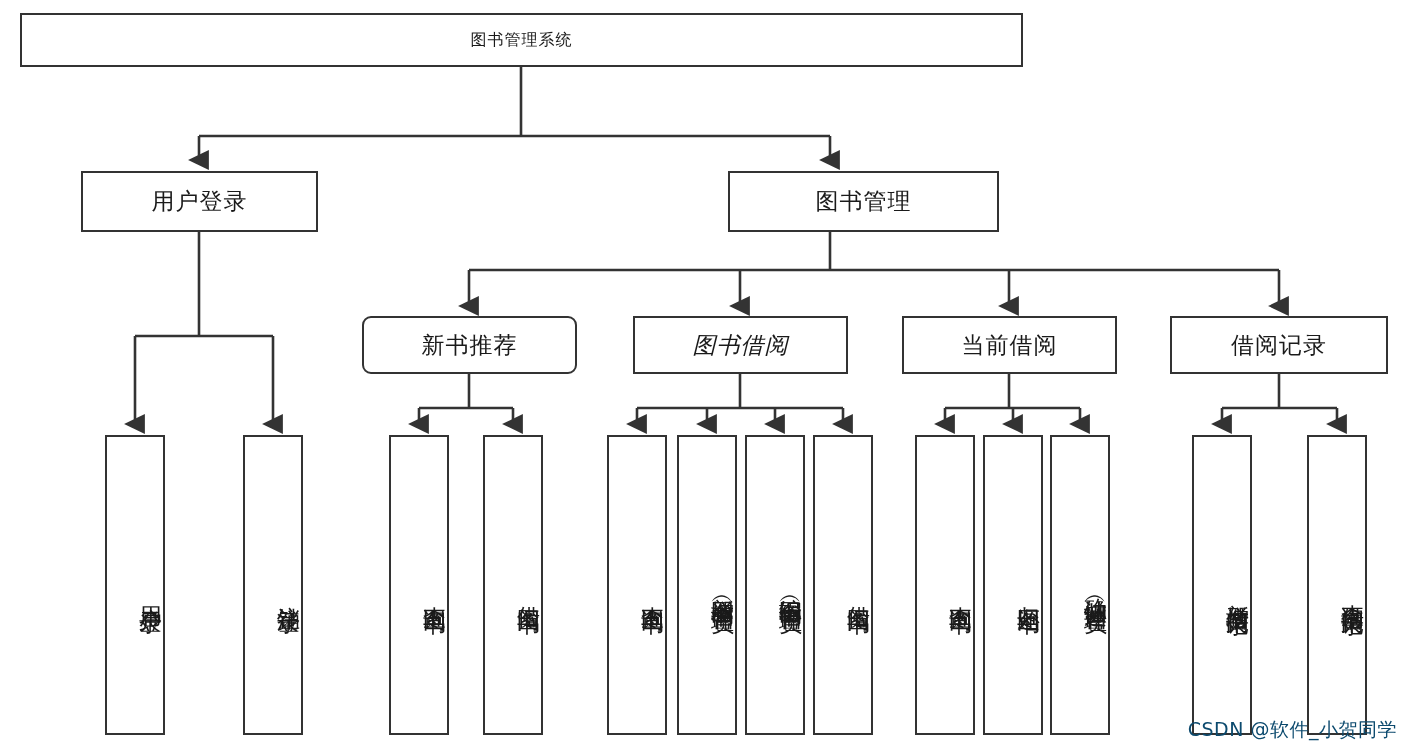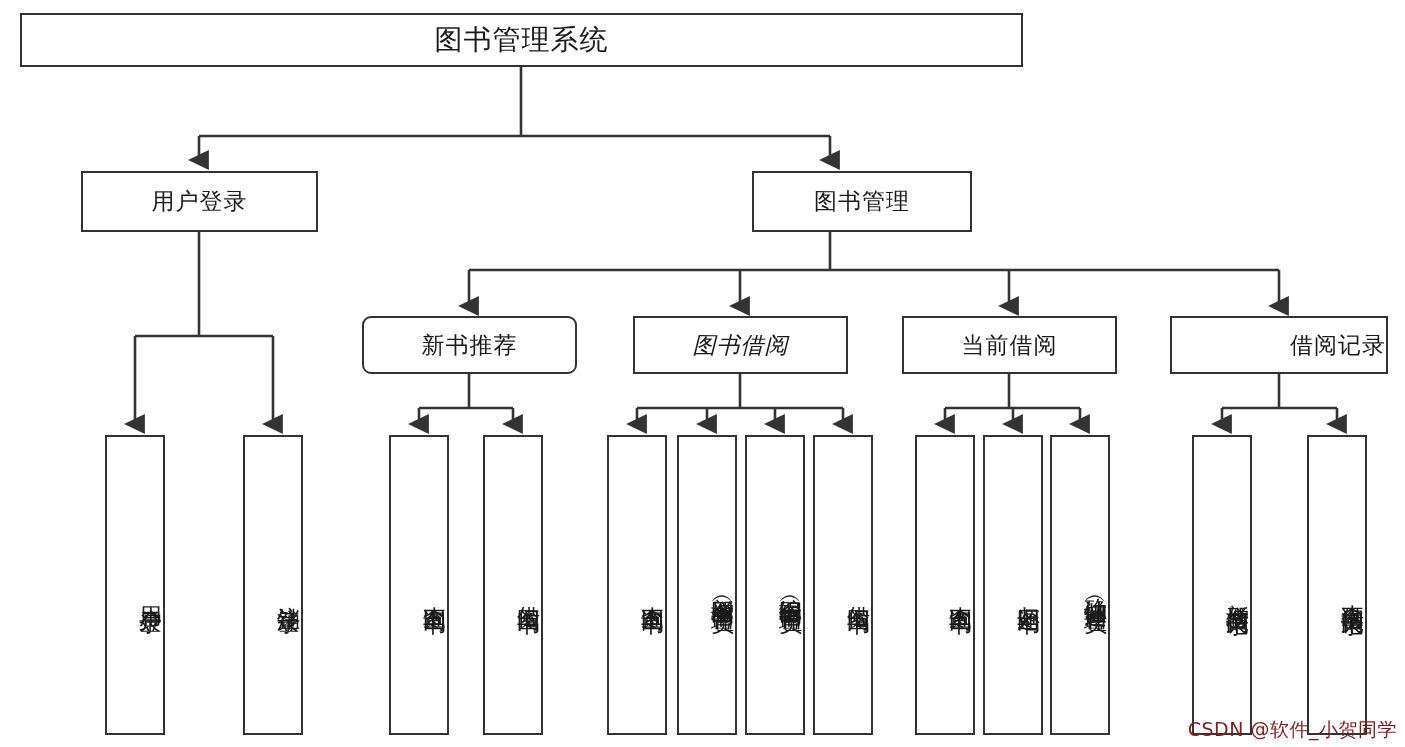--- a/index.html
+++ b/index.html
@@ -35,21 +35,21 @@
     display: flex;
     align-items: center;
     justify-content: center;
     text-align: center;
   }
   .node.horiz {
     font-size: 23px;
     letter-spacing: 1px;
   }
   .node.root {
-    font-size: 28px;
+    font-size: 16px;
     align-items: center;
   }
   .node.leaf {
     font-size: 23px;
     writing-mode: vertical-rl;
     text-orientation: upright;
     align-items: flex-start;
     justify-content: center;
     padding-top: 14px;
     letter-spacing: 2px;
@@ -61,21 +61,21 @@
   }
   .label {
     display: block;
     white-space: nowrap;
   }
   .watermark {
     position: absolute;
     right: 8px;
     bottom: 4px;
     font-size: 19px;
-    color: #7f1d1d;
+    color: #0c4a6e;
     letter-spacing: 0.5px;
     white-space: nowrap;
     font-family: "DejaVu Sans", "Liberation Sans", sans-serif;
   }
 </style>
 </head>
 <body>
 
 <div id="canvas">
 
@@ -129,34 +129,34 @@
     </g>
   </svg>
 
   <div class="node horiz root" style="left:20px; top:13px; width:1003px; height:54px;">
     <span class="label">图书管理系统</span>
   </div>
 
   <div class="node horiz" style="left:81px; top:171px; width:237px; height:61px;">
     <span class="label">用户登录</span>
   </div>
-  <div class="node horiz" style="left:752px; top:171px; width:220px; height:61px;">
+  <div class="node horiz" style="left:728px; top:171px; width:271px; height:61px;">
     <span class="label">图书管理</span>
   </div>
 
   <div class="node horiz" style="left:362px; top:316px; width:215px; height:58px;border-radius:9px;">
     <span class="label">新书推荐</span>
   </div>
   <div class="node horiz" style="left:633px; top:316px; width:215px; height:58px;font-style:italic;">
     <span class="label">图书借阅</span>
   </div>
   <div class="node horiz" style="left:902px; top:316px; width:215px; height:58px;">
     <span class="label">当前借阅</span>
   </div>
-  <div class="node horiz" style="left:1170px; top:316px; width:218px; height:58px;justify-content:flex-end;">
+  <div class="node horiz" style="left:1170px; top:316px; width:218px; height:58px;">
     <span class="label">借阅记录</span>
   </div>
 
   <div class="node leaf" style="left:105px; top:435px; width:60px; height:300px;">
     <span class="label">用户登录</span>
   </div>
   <div class="node leaf" style="left:243px; top:435px; width:60px; height:300px;">
     <span class="label">注销登录</span>
   </div>
 

